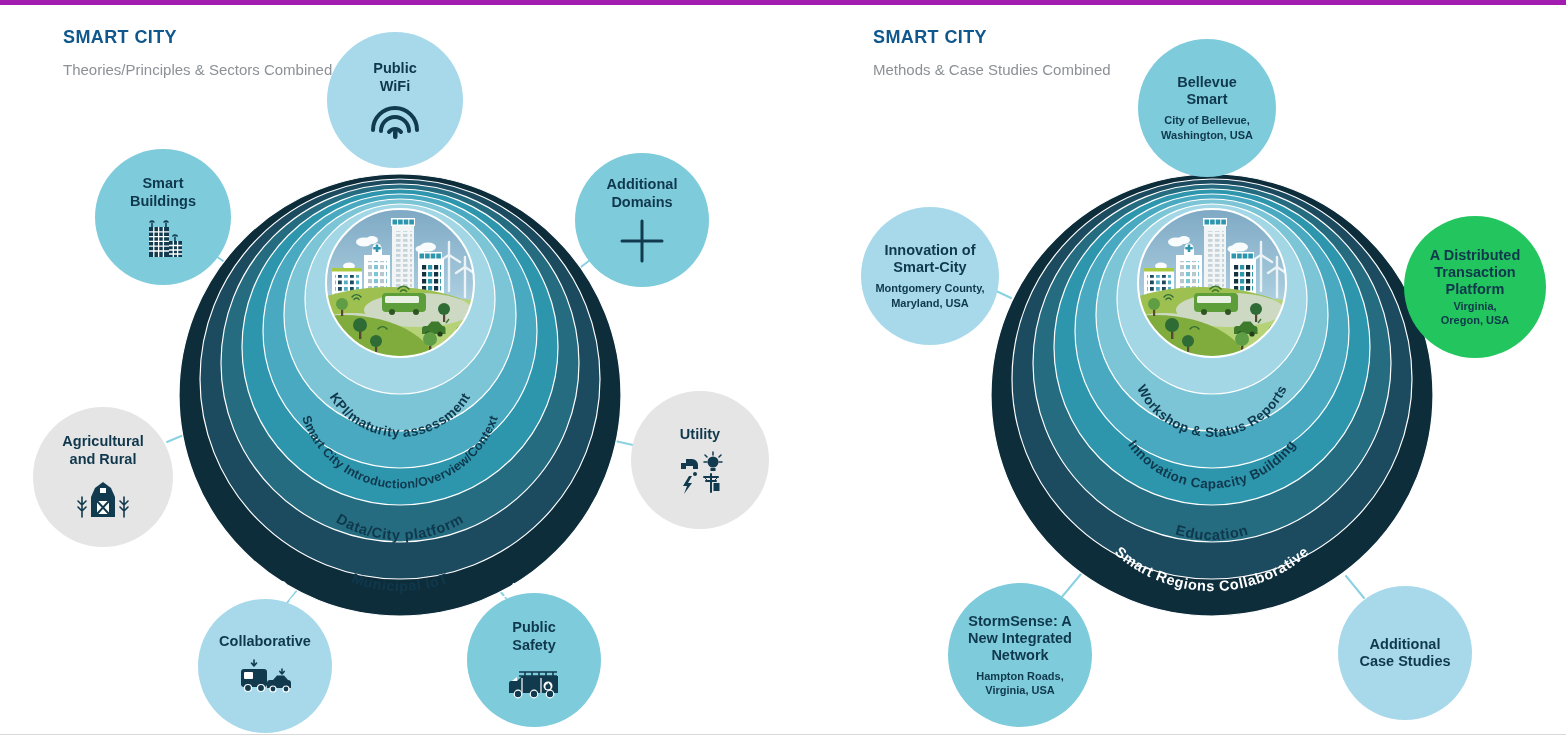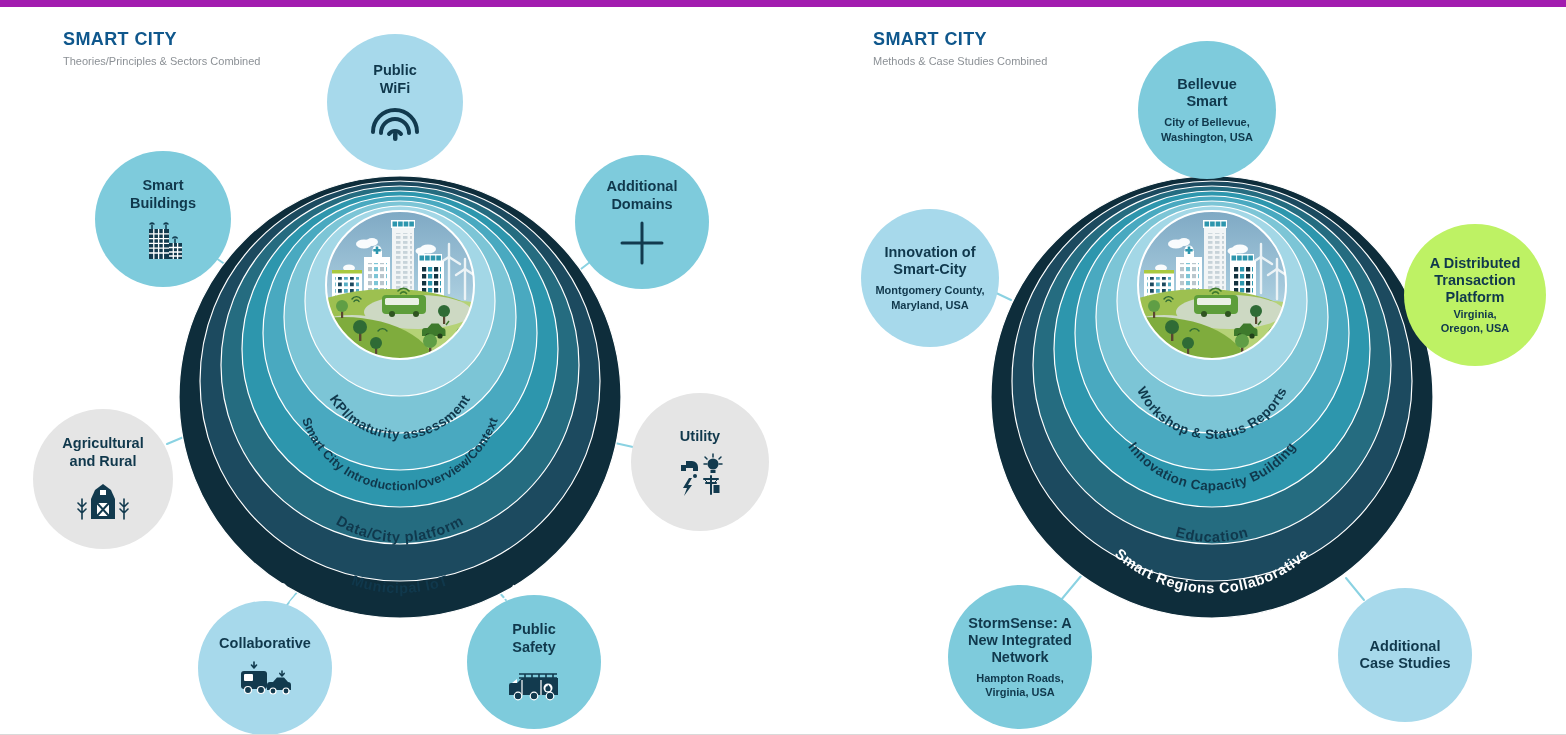--- a/index.html
+++ b/index.html
@@ -1,20 +1,20 @@
 <!DOCTYPE html>
 <html><head>
 <meta charset="utf-8">
 <style>
   html,body{margin:0;padding:0;background:#fff}
   .stage{position:relative;width:1566px;height:735px;background:#ffffff;overflow:hidden;
-         font-family:"Liberation Sans",sans-serif;border-top:7px solid #a21caf;border-bottom:1px solid #d9d9d9;box-sizing:border-box}
+         font-family:"Liberation Sans",sans-serif;border-top:5px solid #a21caf;border-bottom:1px solid #d9d9d9;box-sizing:border-box}
   .hdr{position:absolute;z-index:5}
   .hdr .t{font-size:18px;font-weight:bold;color:#0F578C;letter-spacing:.4px;margin:0}
-  .hdr .sub{font-size:11px;color:#8C9196;margin-top:5px}
+  .hdr .sub{font-size:15px;color:#8C9196;margin-top:13px}
   .panel-svg{position:absolute;z-index:2}
   .connectors{position:absolute;left:0;top:0;z-index:1}
   .ringc{stroke:#ffffff;stroke-width:1.2}
   .ringlabel{font-family:"Liberation Sans",sans-serif;font-weight:bold;font-size:14.5px;letter-spacing:.6px}
   .rt5{font-size:12.5px;letter-spacing:.25px}
   .rt6{font-size:13.5px;letter-spacing:.4px}
   .rsvg .rt5{font-size:13.5px;letter-spacing:.4px}
   .bubble{position:absolute;z-index:4;border-radius:50%;display:flex;flex-direction:column;
           align-items:center;justify-content:center;text-align:center;gap:7px;box-sizing:border-box}
   .b-title{font-weight:bold;font-size:14.5px;line-height:1.18;color:#10384C}
@@ -334,21 +334,21 @@
   <div class="bubble" style="left: 1138px; top: 34px; width: 138px; height: 138px; gap: 5px; background-color: rgb(126, 203, 220);">
     <div class="b-title" style="max-width:80px">Bellevue Smart</div>
     <div class="b-sub" style="max-width:105px">City of Bellevue, Washington, USA</div>
   </div>
 
   <div class="bubble" style="left: 861px; top: 202px; width: 138px; height: 138px; gap: 5px; background-color: rgb(167, 217, 235);">
     <div class="b-title" style="max-width:105px">Innovation of Smart-City</div>
     <div class="b-sub" style="max-width:120px">Montgomery County, Maryland, USA</div>
   </div>
 
-  <div class="bubble" style="left: 1404px; top: 217px; width: 142px; height: 142px; gap: 1px; background-color: #bef264;">
+  <div class="bubble" style="left: 1404px; top: 211px; width: 142px; height: 142px; gap: 1px; background-color: #22c55e;">
     <div class="b-title" style="max-width:105px">A Distributed Transaction Platform</div>
     <div class="b-sub" style="max-width:70px">Virginia, Oregon, USA</div>
   </div>
 
   <div class="bubble" style="left: 948px; top: 578px; width: 144px; height: 144px; gap: 5px; background-color: rgb(126, 203, 220);">
     <div class="b-title" style="max-width:114px">StormSense: A New Integrated Network</div>
     <div class="b-sub" style="max-width:95px">Hampton Roads, Virginia, USA</div>
   </div>
 
   <div class="bubble" style="left: 1338px; top: 581px; width: 134px; height: 134px; background-color: rgb(167, 217, 235);">

